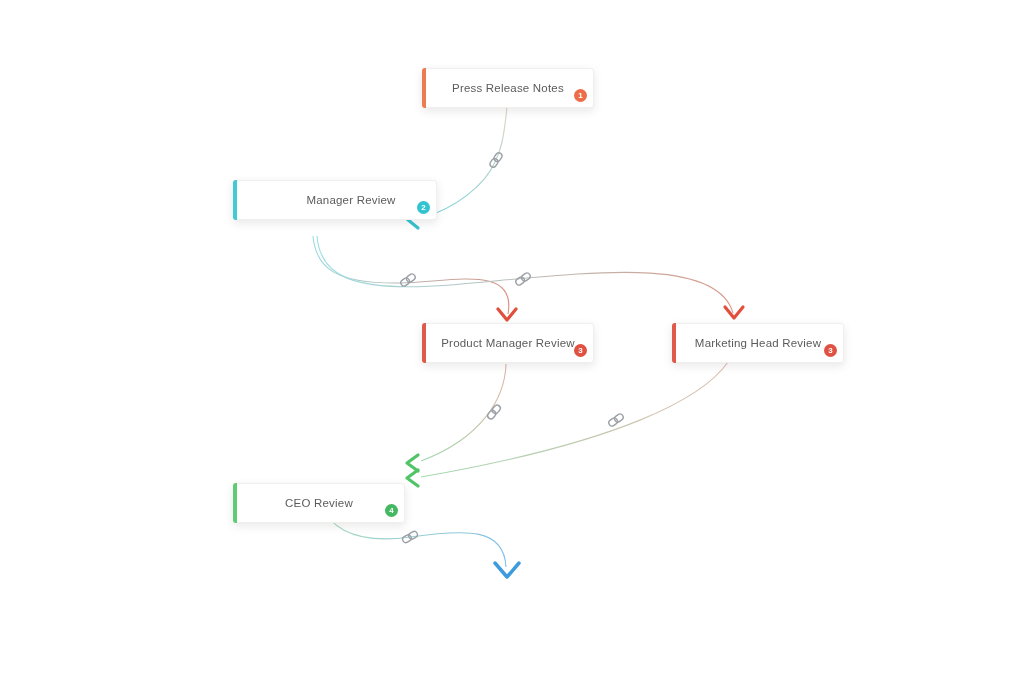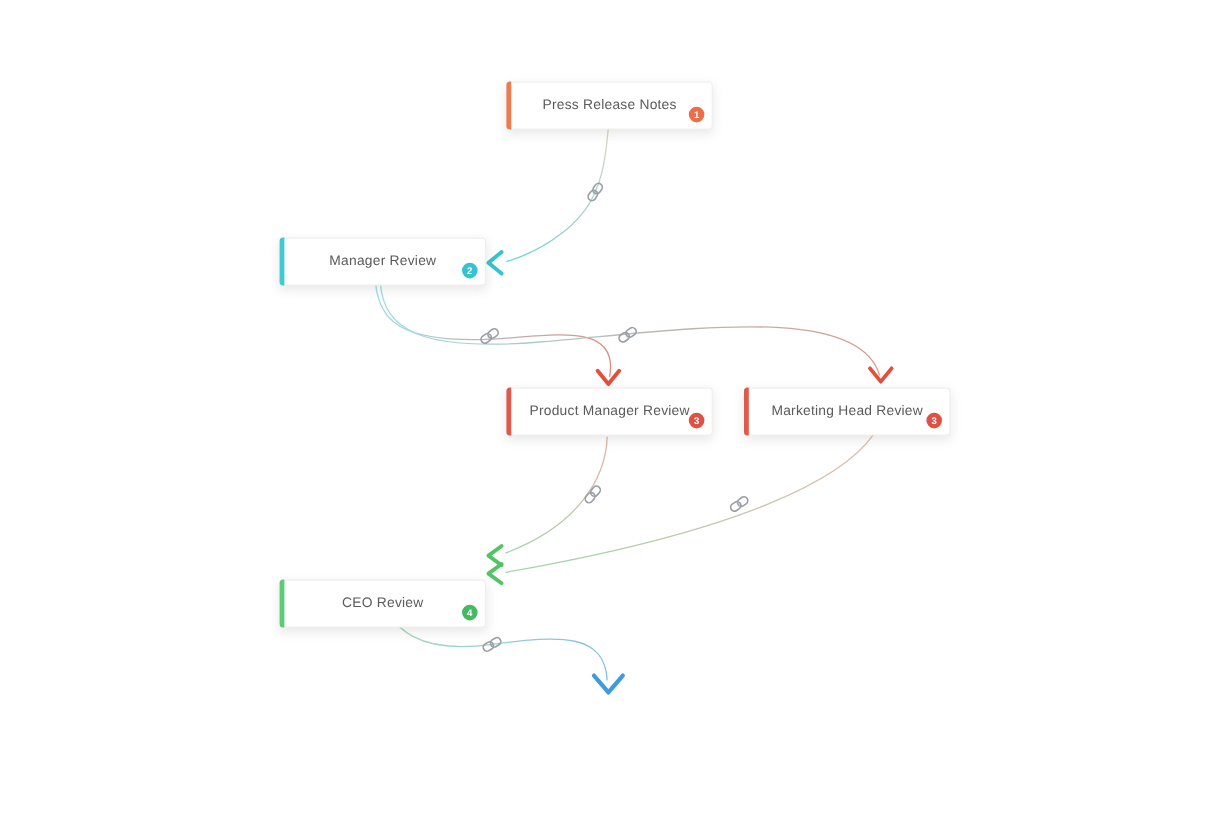--- a/index.html
+++ b/index.html
@@ -111,33 +111,33 @@
     <use href="#link-glyph" transform="translate(616,420) rotate(-35)"></use>
     <use href="#link-glyph" transform="translate(410,537) rotate(-30)"></use>
   </svg>
 
   <div class="node" style="left:422px; top:68px;">
     <span class="accent" style="background: rgb(237, 123, 82);"></span>
     <span class="label">Press Release Notes</span>
     <span class="badge" style="background: rgb(236, 109, 73);">1</span>
   </div>
 
-  <div class="node" style="left:233px; top:198px;">
+  <div class="node" style="left:233px; top:180px;padding-left:32px;">
     <span class="accent" style="background: rgb(65, 201, 212);"></span>
     <span class="label">Manager Review</span>
     <span class="badge" style="background: rgb(51, 195, 209);">2</span>
   </div>
 
   <div class="node" style="left:422px; top:323px;">
     <span class="accent" style="background: rgb(224, 90, 75);"></span>
     <span class="label">Product Manager Review</span>
     <span class="badge" style="background: rgb(223, 81, 66);">3</span>
   </div>
 
-  <div class="node" style="left:620px; top:323px;">
+  <div class="node" style="left:672px; top:323px;">
     <span class="accent" style="background: rgb(224, 90, 75);"></span>
     <span class="label">Marketing Head Review</span>
     <span class="badge" style="background: rgb(223, 81, 66);">3</span>
   </div>
 
   <div class="node" style="left:233px; top:453px;margin-top:30px;">
     <span class="accent" style="background: rgb(95, 203, 116);"></span>
     <span class="label">CEO Review</span>
     <span class="badge" style="background: rgb(69, 184, 98);">4</span>
   </div>

